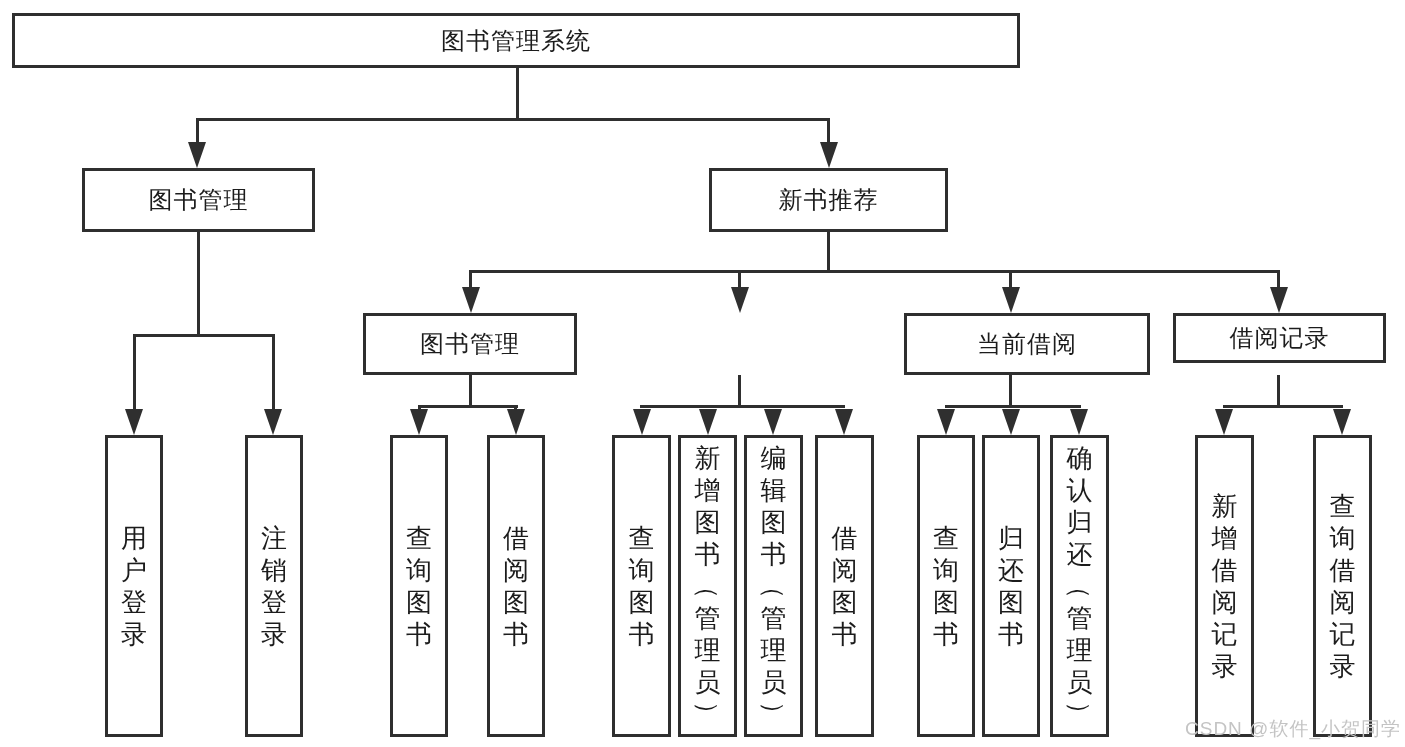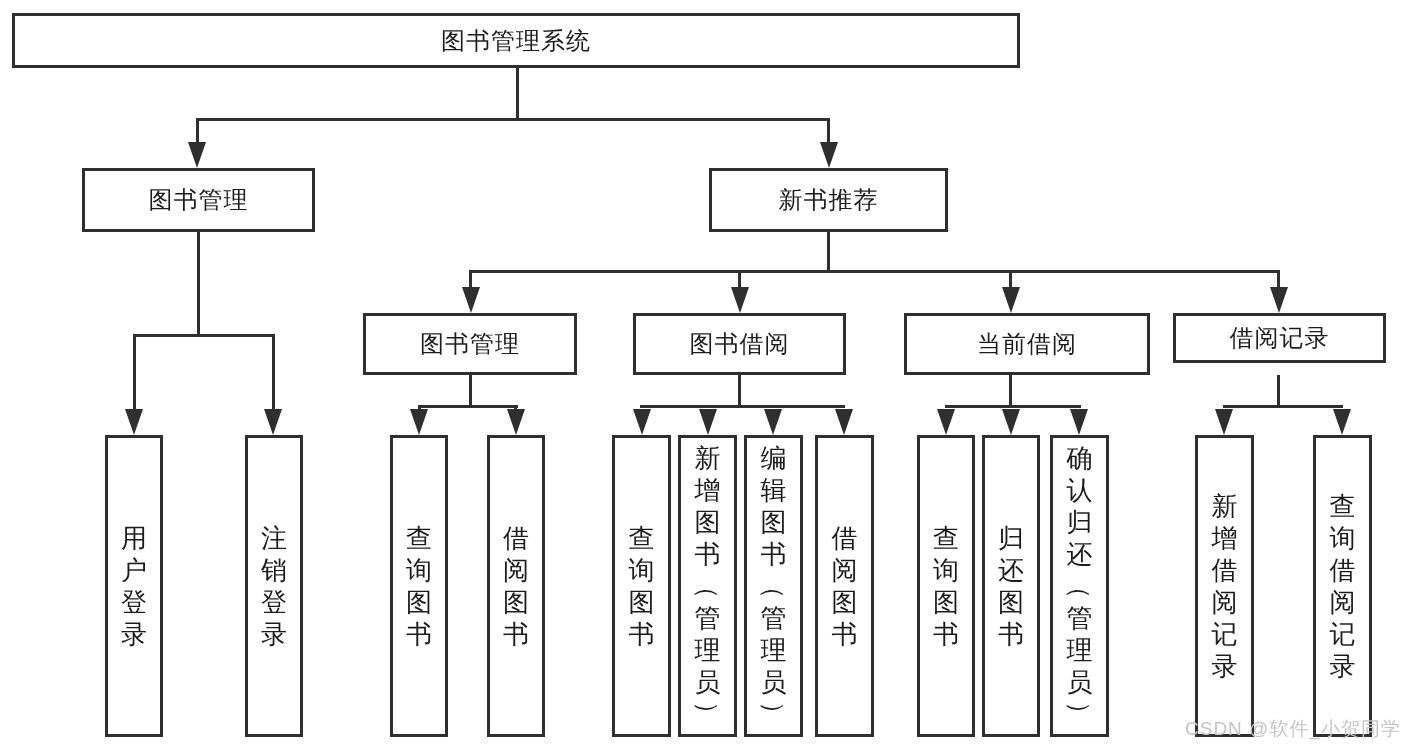--- a/index.html
+++ b/index.html
@@ -75,23 +75,20 @@
   <div class="v" style="left:1009px;top:270px;height:18px;"></div>
   <div class="v" style="left:1277px;top:270px;height:18px;"></div>
   <div class="arw" style="left:462px;top:287px;"></div>
   <div class="arw" style="left:731px;top:287px;"></div>
   <div class="arw" style="left:1002px;top:287px;"></div>
   <div class="arw" style="left:1270px;top:287px;"></div>
 
   <div class="node hnode" style="left:363px;top:313px;width:214px;height:62px;">
     <span>图书管理</span>
   </div>
-  <div class="node hnode" style="left:633px;top:313px;width:213px;height:62px;">
-    <span>图书借阅</span>
-  </div>
   <div class="node hnode" style="left:904px;top:313px;width:246px;height:62px;">
     <span>当前借阅</span>
   </div>
   <div class="node hnode" style="left:1173px;top:313px;width:213px;height:50px;">
     <span>借阅记录</span>
   </div>
 
   <div class="v" style="left:469px;top:375px;height:32px;"></div>
   <div class="h" style="left:418px;top:405px;width:100px;"></div>
   <div class="v" style="left:418px;top:405px;height:6px;"></div>

